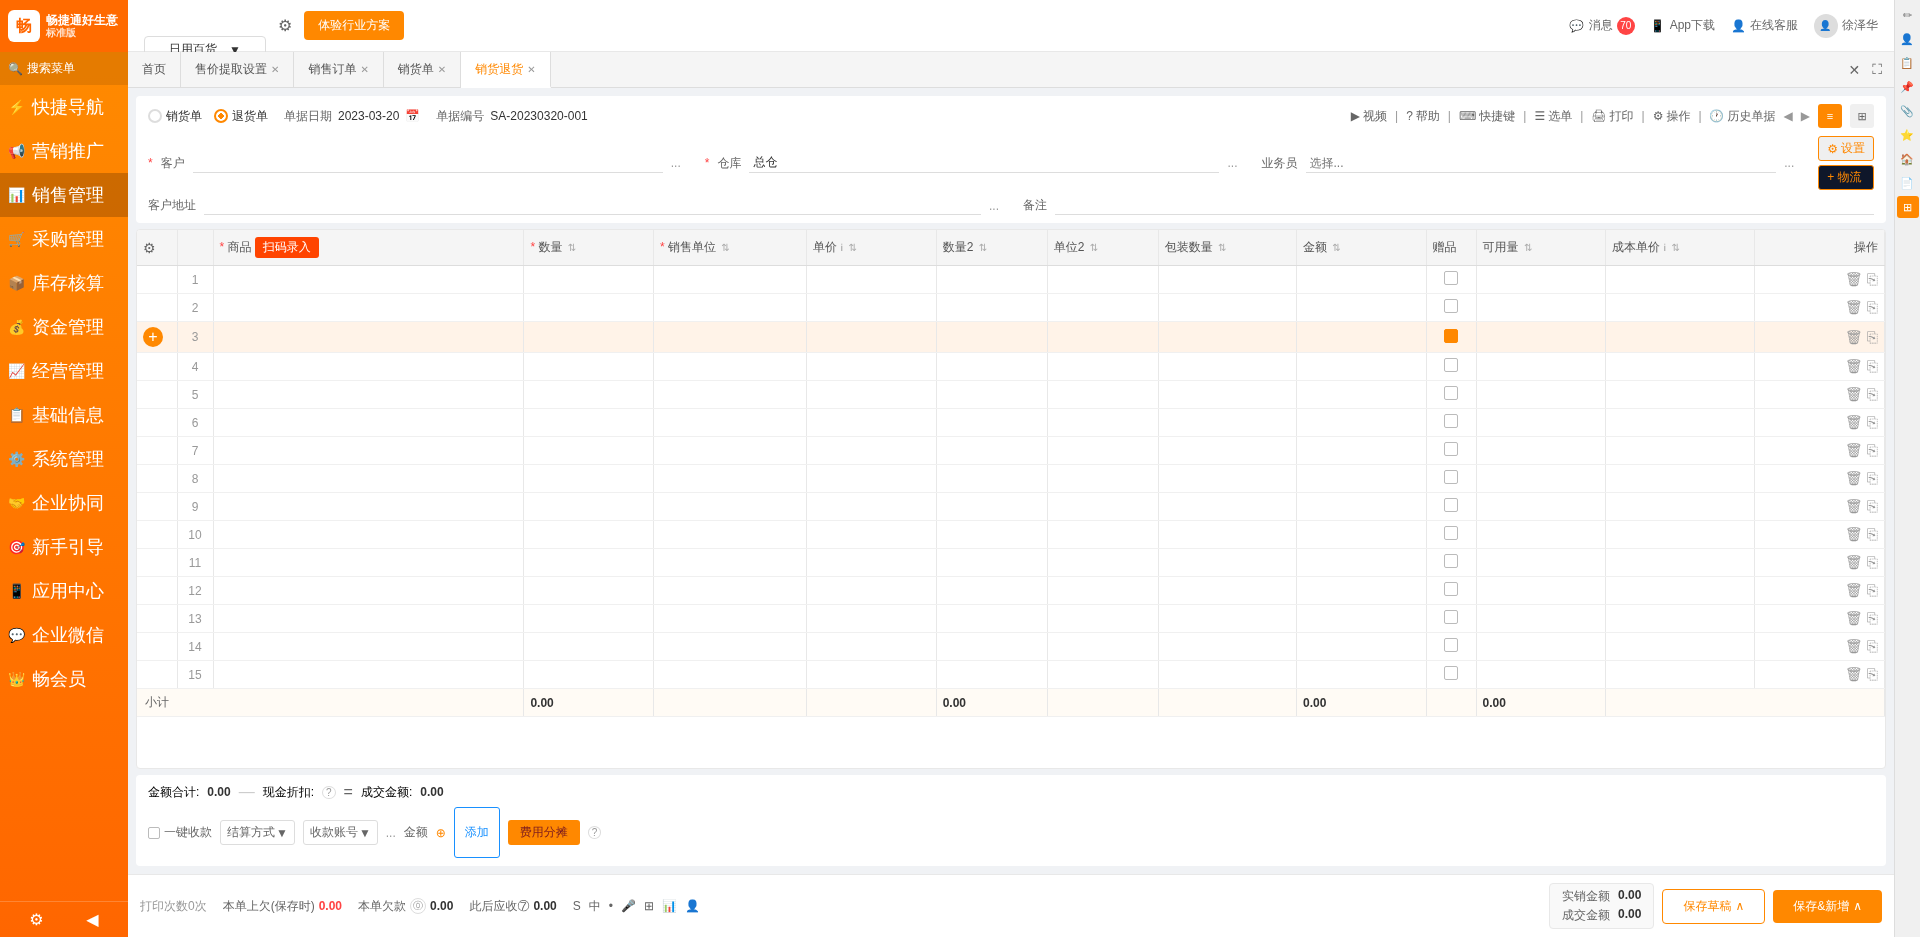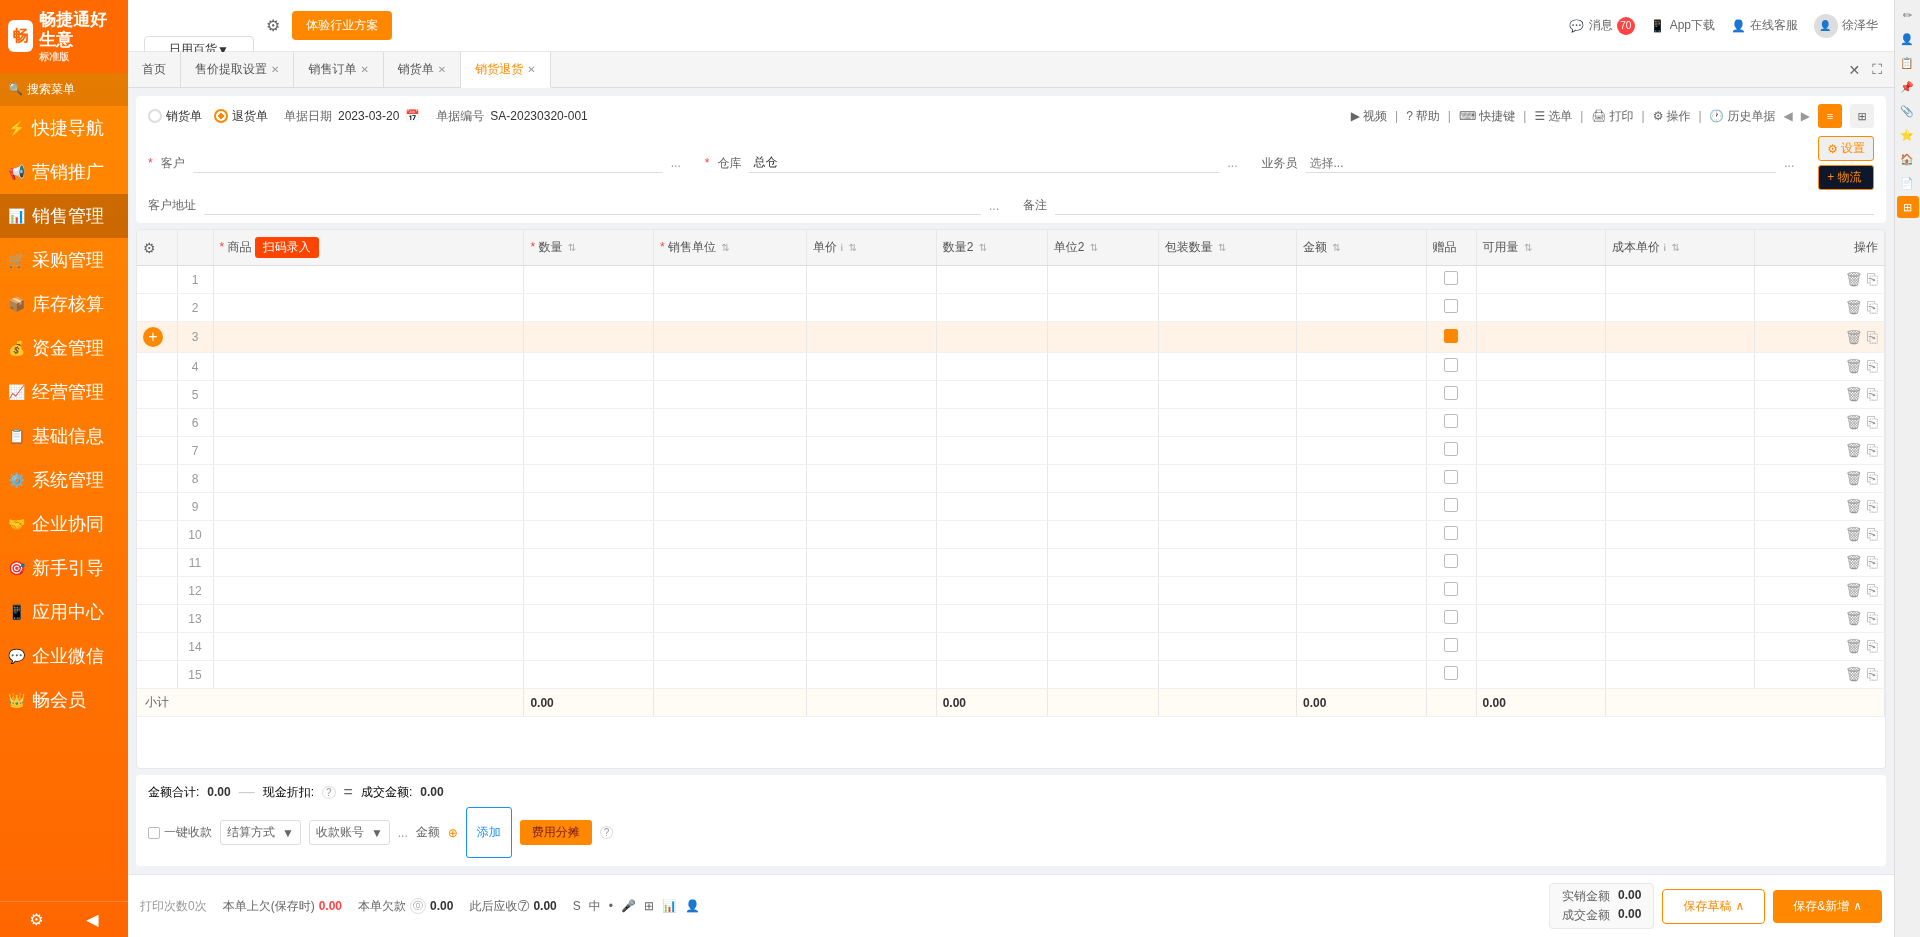--- a/index.html
+++ b/index.html
@@ -28,21 +28,21 @@
       min-height: 52px;
     }
     .sidebar-logo-icon {
       width: 32px; height: 32px;
       background: white;
       border-radius: 6px;
       display: flex; align-items: center; justify-content: center;
       color: #ff6600; font-size: 16px; font-weight: bold;
     }
     .sidebar-logo-text { display: flex; flex-direction: column; line-height: 1.2; }
-    .sidebar-logo-text span:first-child { font-size: 17px; }
+    .sidebar-logo-text span:first-child { font-size: 12px; }
     .sidebar-logo-text span:last-child { font-size: 10px; color: rgba(255,255,255,0.8); }
     .sidebar-search {
       width: 100%;
       padding: 8px;
       background: rgba(0,0,0,0.1);
       display: flex; align-items: center; gap: 4px;
       color: white; font-size: 12px; cursor: pointer;
     }
     .sidebar-nav { width: 100%; flex: 1; overflow-y: auto; }
     .sidebar-item {
@@ -70,21 +70,21 @@
     .topbar {
       height: 52px;
       background: #fff;
       display: flex; align-items: center; justify-content: space-between;
       padding: 0 16px;
       border-bottom: 1px solid #e8e8e8;
       flex-shrink: 0;
     }
     .topbar-left { display: flex; align-items: center; gap: 8px; }
     .topbar-dropdown {
-      display: flex; align-items: center; gap: 0;
+      display: flex; align-items: center; gap: 12px;
       padding: 4px 24px; border: 1px solid #ddd; border-radius: 4px;
       cursor: pointer; color: #333; margin-top: 48px;
     }
     .topbar-gear { color: #666; font-size: 16px; cursor: pointer; padding: 4px; }
     .topbar-btn-orange {
       background: #ff8800; color: white;
       border: none; border-radius: 4px;
       padding: 6px 14px; cursor: pointer; font-size: 13px;
     }
     .topbar-right { display: flex; align-items: center; gap: 16px; color: #666; }
@@ -221,21 +221,21 @@
       padding: 8px 12px; flex-shrink: 0;
     }
     .bottom-row1 { display: flex; align-items: center; gap: 8px; margin-bottom: 6px; }
     .minus-icon { color: #ccc; font-size: 16px; }
     .equals-icon { color: #666; font-size: 16px; }
     .bottom-row2 { display: flex; align-items: center; gap: 8px; }
     .checkbox-label { display: flex; align-items: center; gap: 4px; color: #666; }
     .small-checkbox { width: 12px; height: 12px; border: 1px solid #bbb; border-radius: 2px; display: inline-block; }
     .select-field {
       border: 1px solid #ddd; border-radius: 3px; padding: 3px 6px;
-      color: #666; cursor: pointer; display: flex; align-items: center; gap: 7px;
+      color: #666; cursor: pointer; display: flex; align-items: center; gap: 1px;
     }
     .add-btn-blue {
       background: white; border: 1px solid #1890ff; color: #1890ff;
       border-radius: 3px; padding: 16px 10px; cursor: pointer;
     }
     .expense-btn {
       background: #ff8800; color: #7f1d1d; border: none;
       border-radius: 3px; padding: 4px 12px; cursor: pointer;
     }
 

